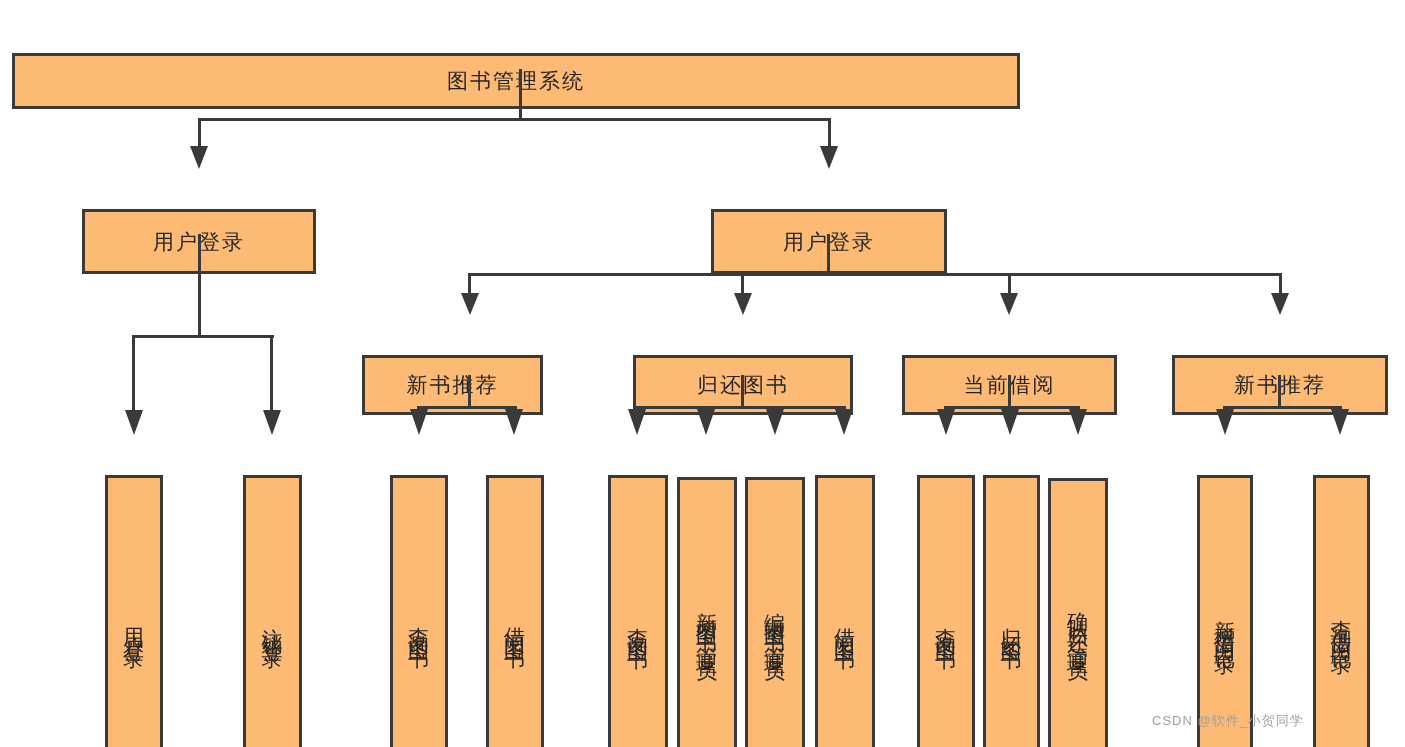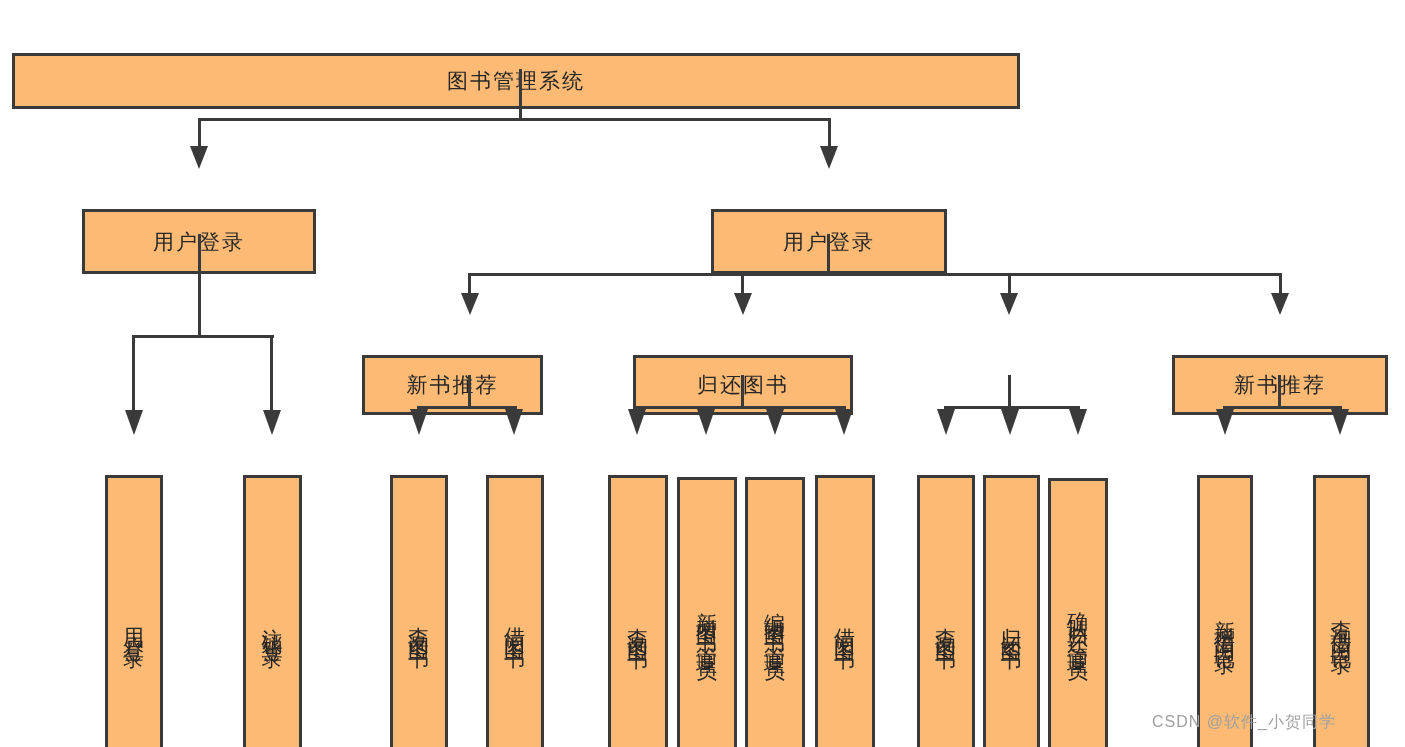--- a/index.html
+++ b/index.html
@@ -20,21 +20,21 @@
   .arrow{
     position:absolute;width:0;height:0;
     border-left:9px solid transparent;border-right:9px solid transparent;
   }
   .arrow.a-l2{border-top:23px solid #3a3a3a;}
   .arrow.a-l3{border-top:22px solid #3a3a3a;}
   .arrow.a-leaf{border-top:26px solid #3a3a3a;}
   .arrow.a-leaf-u{border-top:25px solid #3a3a3a;}
   #watermark{
     position:absolute;left:1152px;top:712px;
-    font-size:16px;color:#a0a0a0;white-space:nowrap;letter-spacing:1px;
+    font-size:13px;color:#a0a0a0;white-space:nowrap;letter-spacing:1px;
   }
 </style>
 </head>
 <body>
 
 <div id="stage">
 
   <div class="node" style="left:12px;top:13px;width:1008px;height:56px;">
     <span class="hlabel">图书管理系统</span>
   </div>
@@ -69,20 +69,23 @@
   <div class="edge" style="left:1008px;top:276px;width:3px;height:17px;"></div>
   <div class="arrow a-l3" style="left:1000px;top:293px;"></div>
   <div class="edge" style="left:1279px;top:276px;width:3px;height:17px;"></div>
   <div class="arrow a-l3" style="left:1271px;top:293px;"></div>
 
   <div class="node" style="left:362px;top:315px;width:181px;height:60px;">
     <span class="hlabel">新书推荐</span>
   </div>
   <div class="node" style="left:633px;top:315px;width:220px;height:60px;">
     <span class="hlabel">归还图书</span>
+  </div>
+  <div class="node" style="left:902px;top:315px;width:215px;height:60px;">
+    <span class="hlabel">当前借阅</span>
   </div>
   <div class="node" style="left:1172px;top:315px;width:216px;height:60px;">
     <span class="hlabel">新书推荐</span>
   </div>
 
   <div class="edge" style="left:468px;top:375px;width:3px;height:31px;"></div>
   <div class="edge" style="left:417px;top:406px;width:100px;height:3px;"></div>
   <div class="arrow a-leaf" style="left:410px;top:409px;"></div>
   <div class="arrow a-leaf" style="left:505px;top:409px;"></div>
 

